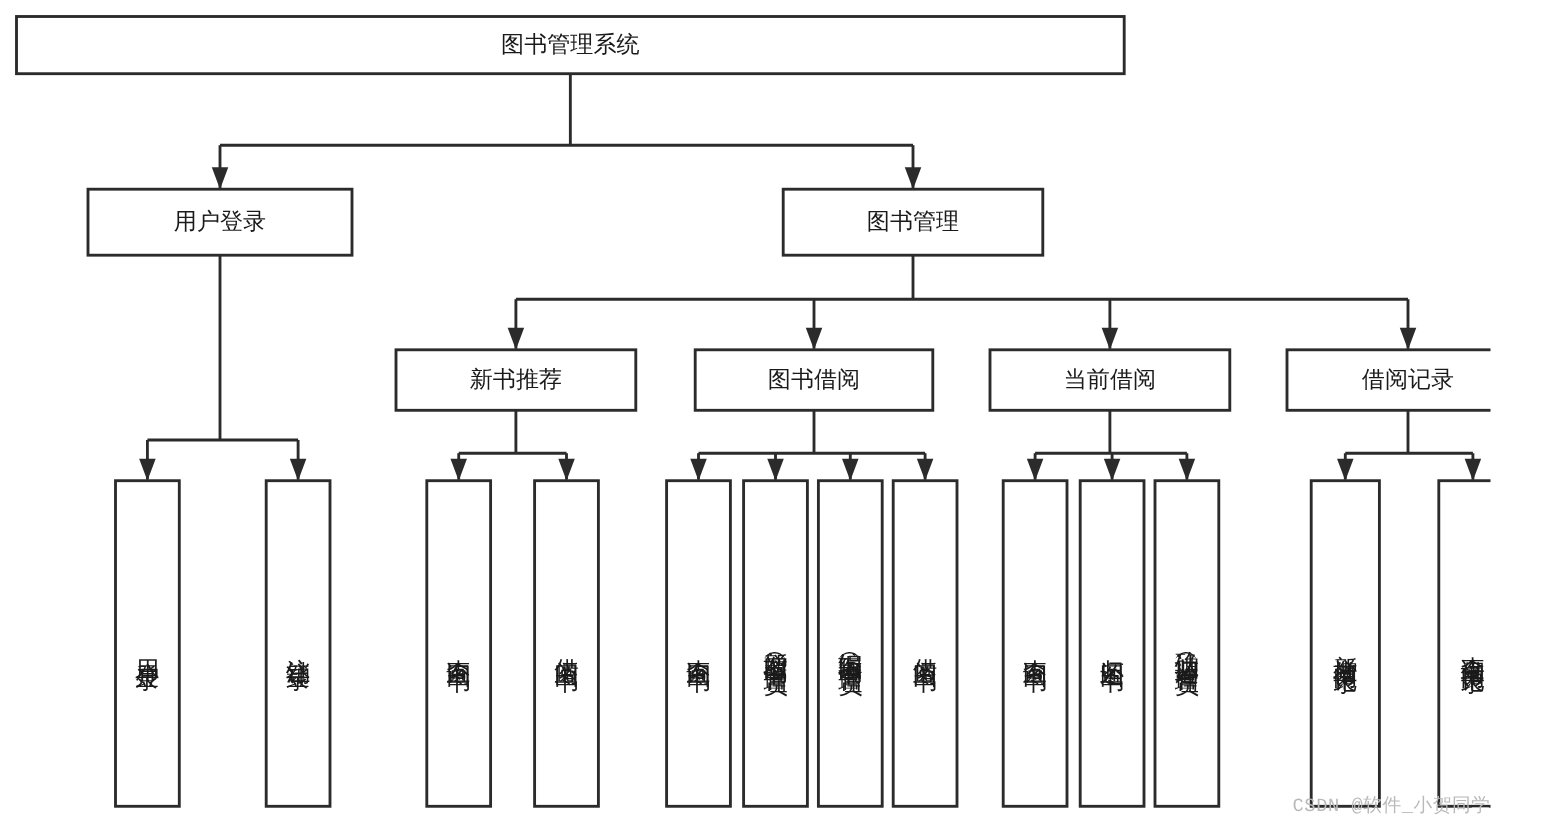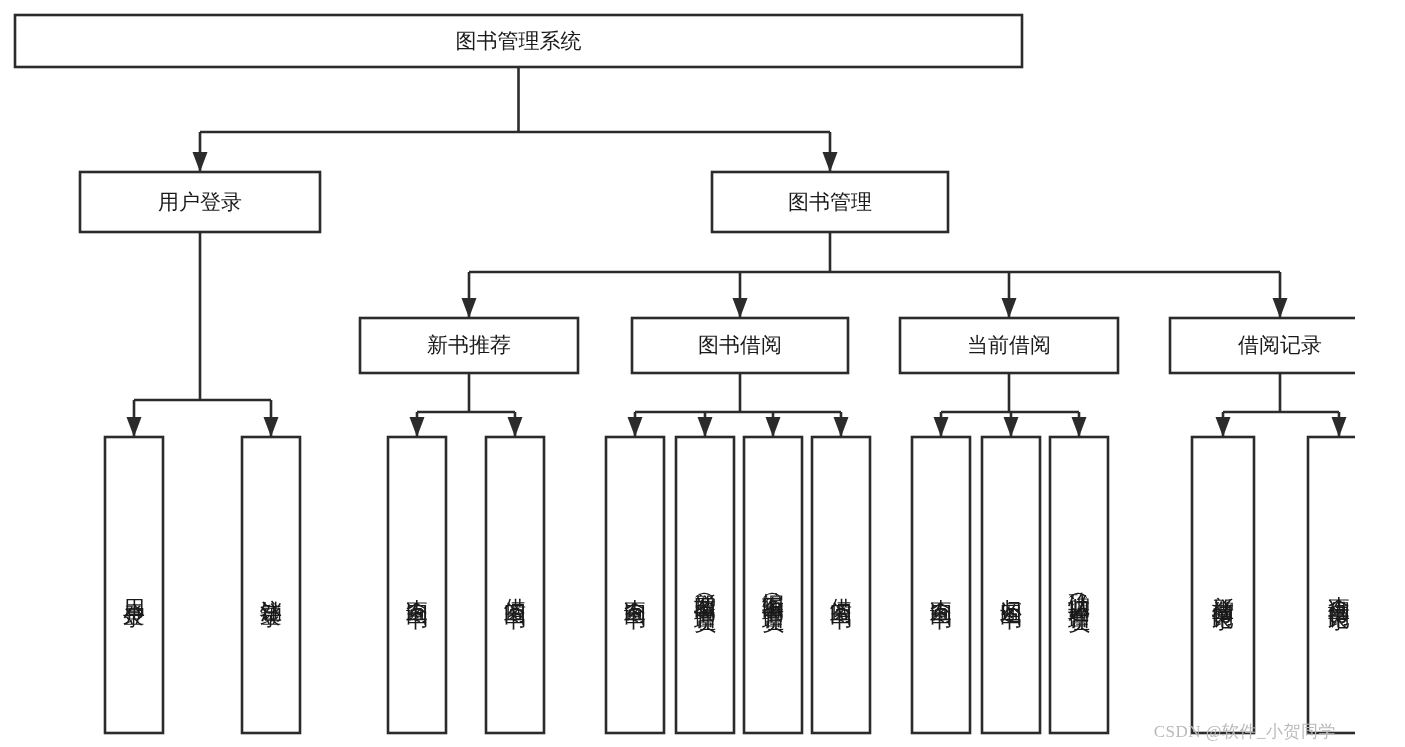--- a/index.html
+++ b/index.html
@@ -60,23 +60,23 @@
     text-orientation: upright;
     font-family: "Liberation Sans", "DejaVu Sans", sans-serif;
     font-size: 22px;
     line-height: 1;
     color: #1a1a1a;
     letter-spacing: 3px;
     white-space: nowrap;
   }
   .watermark {
     position: absolute;
-    right: 19px;
+    right: 0;
     bottom: 4px;
-    font-family: Liberation Serif, serif;
+    font-family: Liberation Mono, monospace;
     font-size: 17px;
     color: #b9b9b9;
     letter-spacing: 0.5px;
     white-space: nowrap;
   }
 </style>
 </head>
 <body>
 
 <div id="diagram-root">

